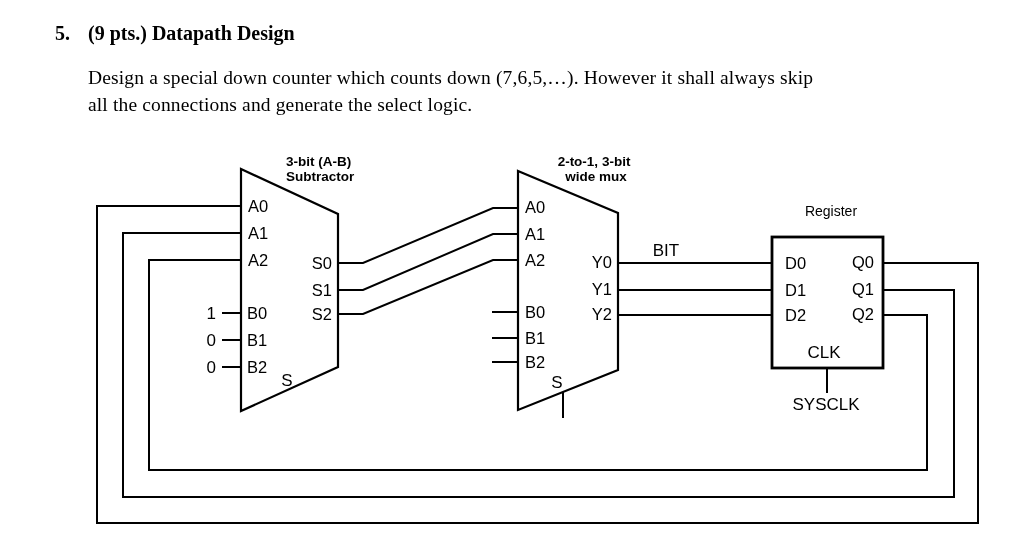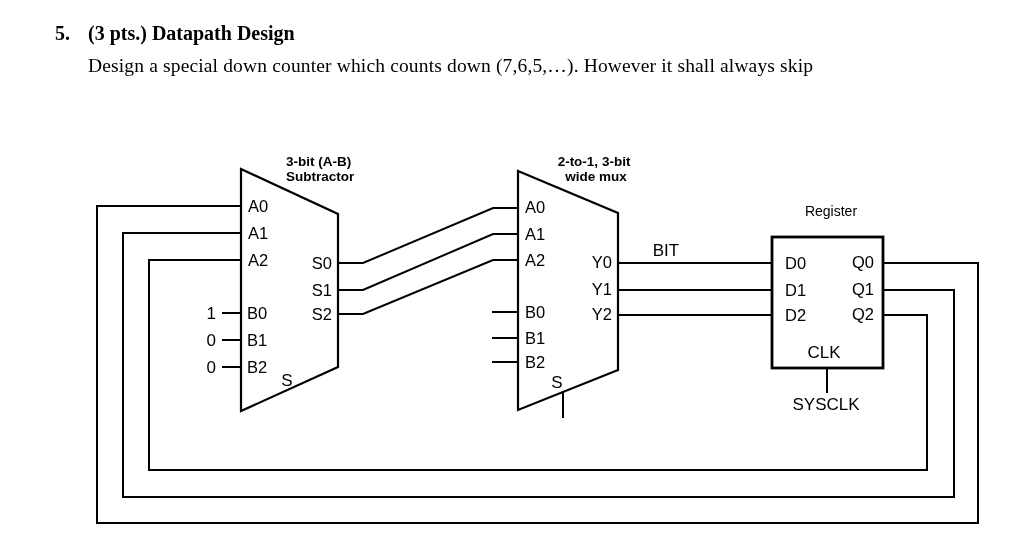--- a/index.html
+++ b/index.html
@@ -9,43 +9,44 @@
   }
   .prob-number {
     position:absolute; left:55px; top:21px;
     font: bold 20px/1.2 "Liberation Serif", serif; white-space:pre;
   }
   .prob-title {
     position:absolute; left:88px; top:21px;
     font: bold 20px/1.2 "Liberation Serif", serif; white-space:pre;
   }
   .prob-body {
-    position:absolute; left:88px; top:52px; width:870px;
+    position:absolute; left:88px; top:64px; width:870px;
     font: 19.5px/27px "Liberation Serif", serif; letter-spacing:0.15px;
   }
   .prob-body .bline { white-space:pre; }
   svg.diagram { position:absolute; left:0; top:0; }
   .wire { stroke:#000; stroke-width:2; fill:none; stroke-linejoin:miter; }
   .block { stroke:#000; stroke-width:2.2; fill:none; stroke-linejoin:miter; }
   .regbox { stroke:#000; stroke-width:2.8; fill:none; }
   .pin  { font:16.5px "Liberation Sans", sans-serif; fill:#000; }
   .sig  { font:17px "Liberation Sans", sans-serif; fill:#000; }
   .blocktitle { font:bold 13.5px "Liberation Sans", sans-serif; fill:#000; }
   .regtitle { font:14px "Liberation Sans", sans-serif; fill:#000; }
 </style>
 </head>
 <body>
 
 <div class="page">
 
   <div class="prob-number">5.</div>
-  <div class="prob-title">(3 pts.) Datapath Design</div>
+  <div class="prob-title">(9 pts.) Datapath Design</div>
 
   <div class="prob-body">
     <div class="bline">Design a special down counter which counts down (7,6,5,…). However it shall always skip</div>
+    <div class="bline">all the connections and generate the select logic.</div>
   </div>
 
   <svg class="diagram" width="1024" height="537" viewBox="0 0 1024 537">
 
     <path class="wire" d="M 241 206 L 97 206 L 97 523 L 978 523 L 978 263 L 883 263"></path>
     <path class="wire" d="M 241 233 L 123 233 L 123 497 L 954 497 L 954 290 L 883 290"></path>
     <path class="wire" d="M 241 260 L 149 260 L 149 470 L 927 470 L 927 315 L 883 315"></path>
 
     <path class="wire" d="M 338 263 L 363 263 L 493 208 L 518 208"></path>
     <path class="wire" d="M 338 290 L 363 290 L 493 234 L 518 234"></path>

